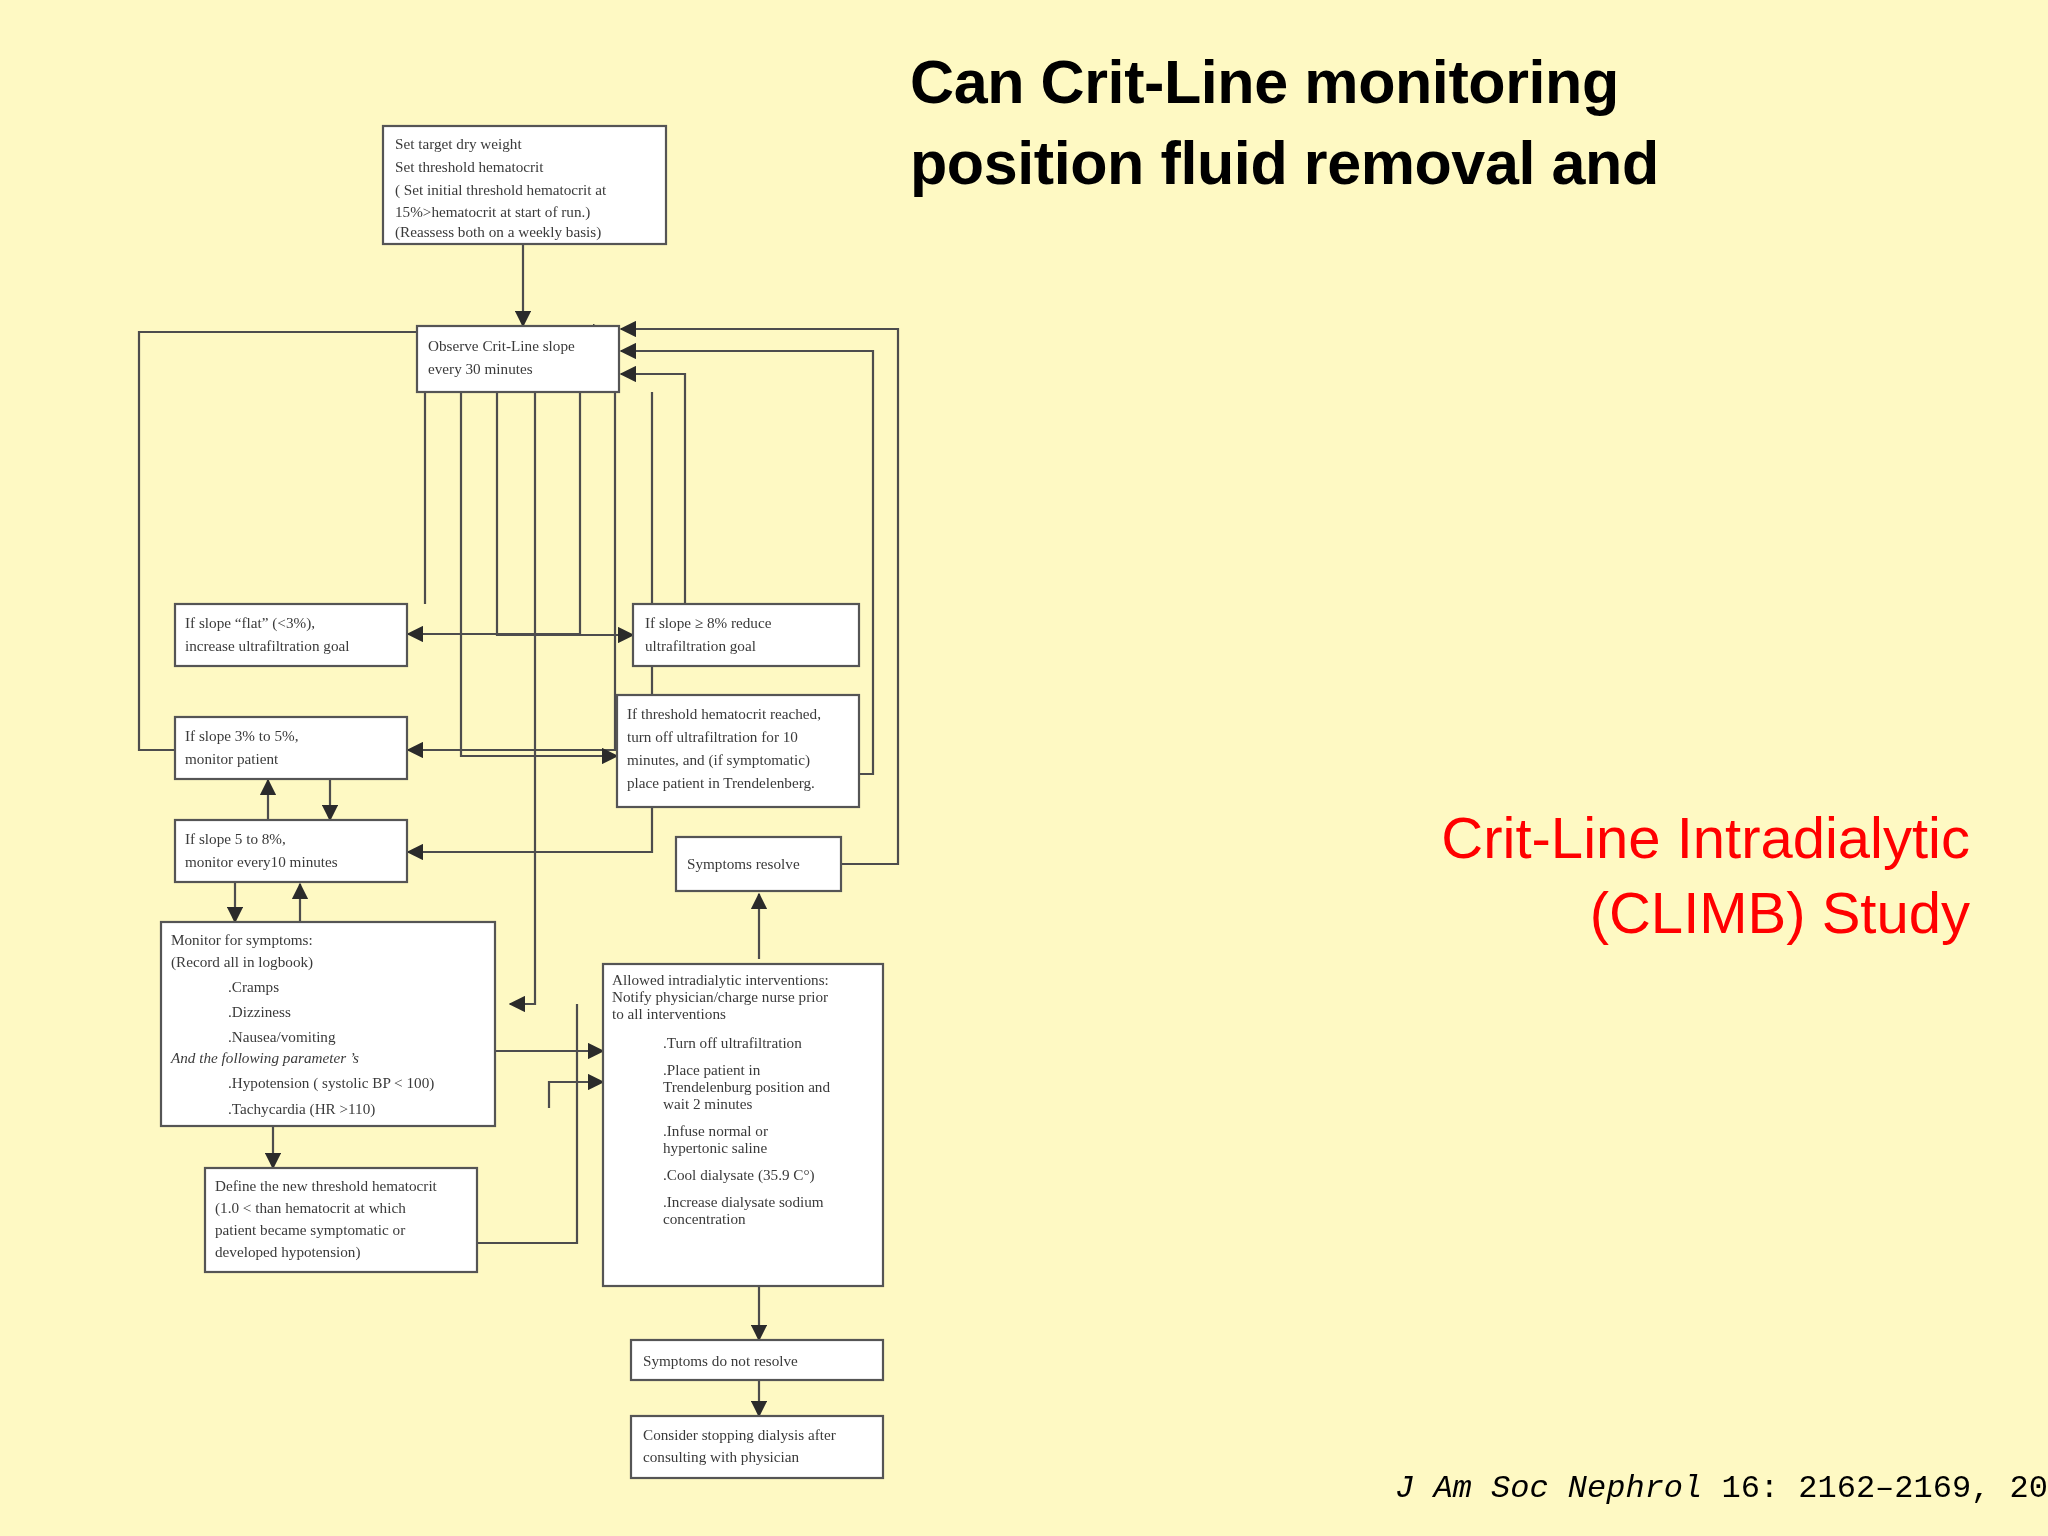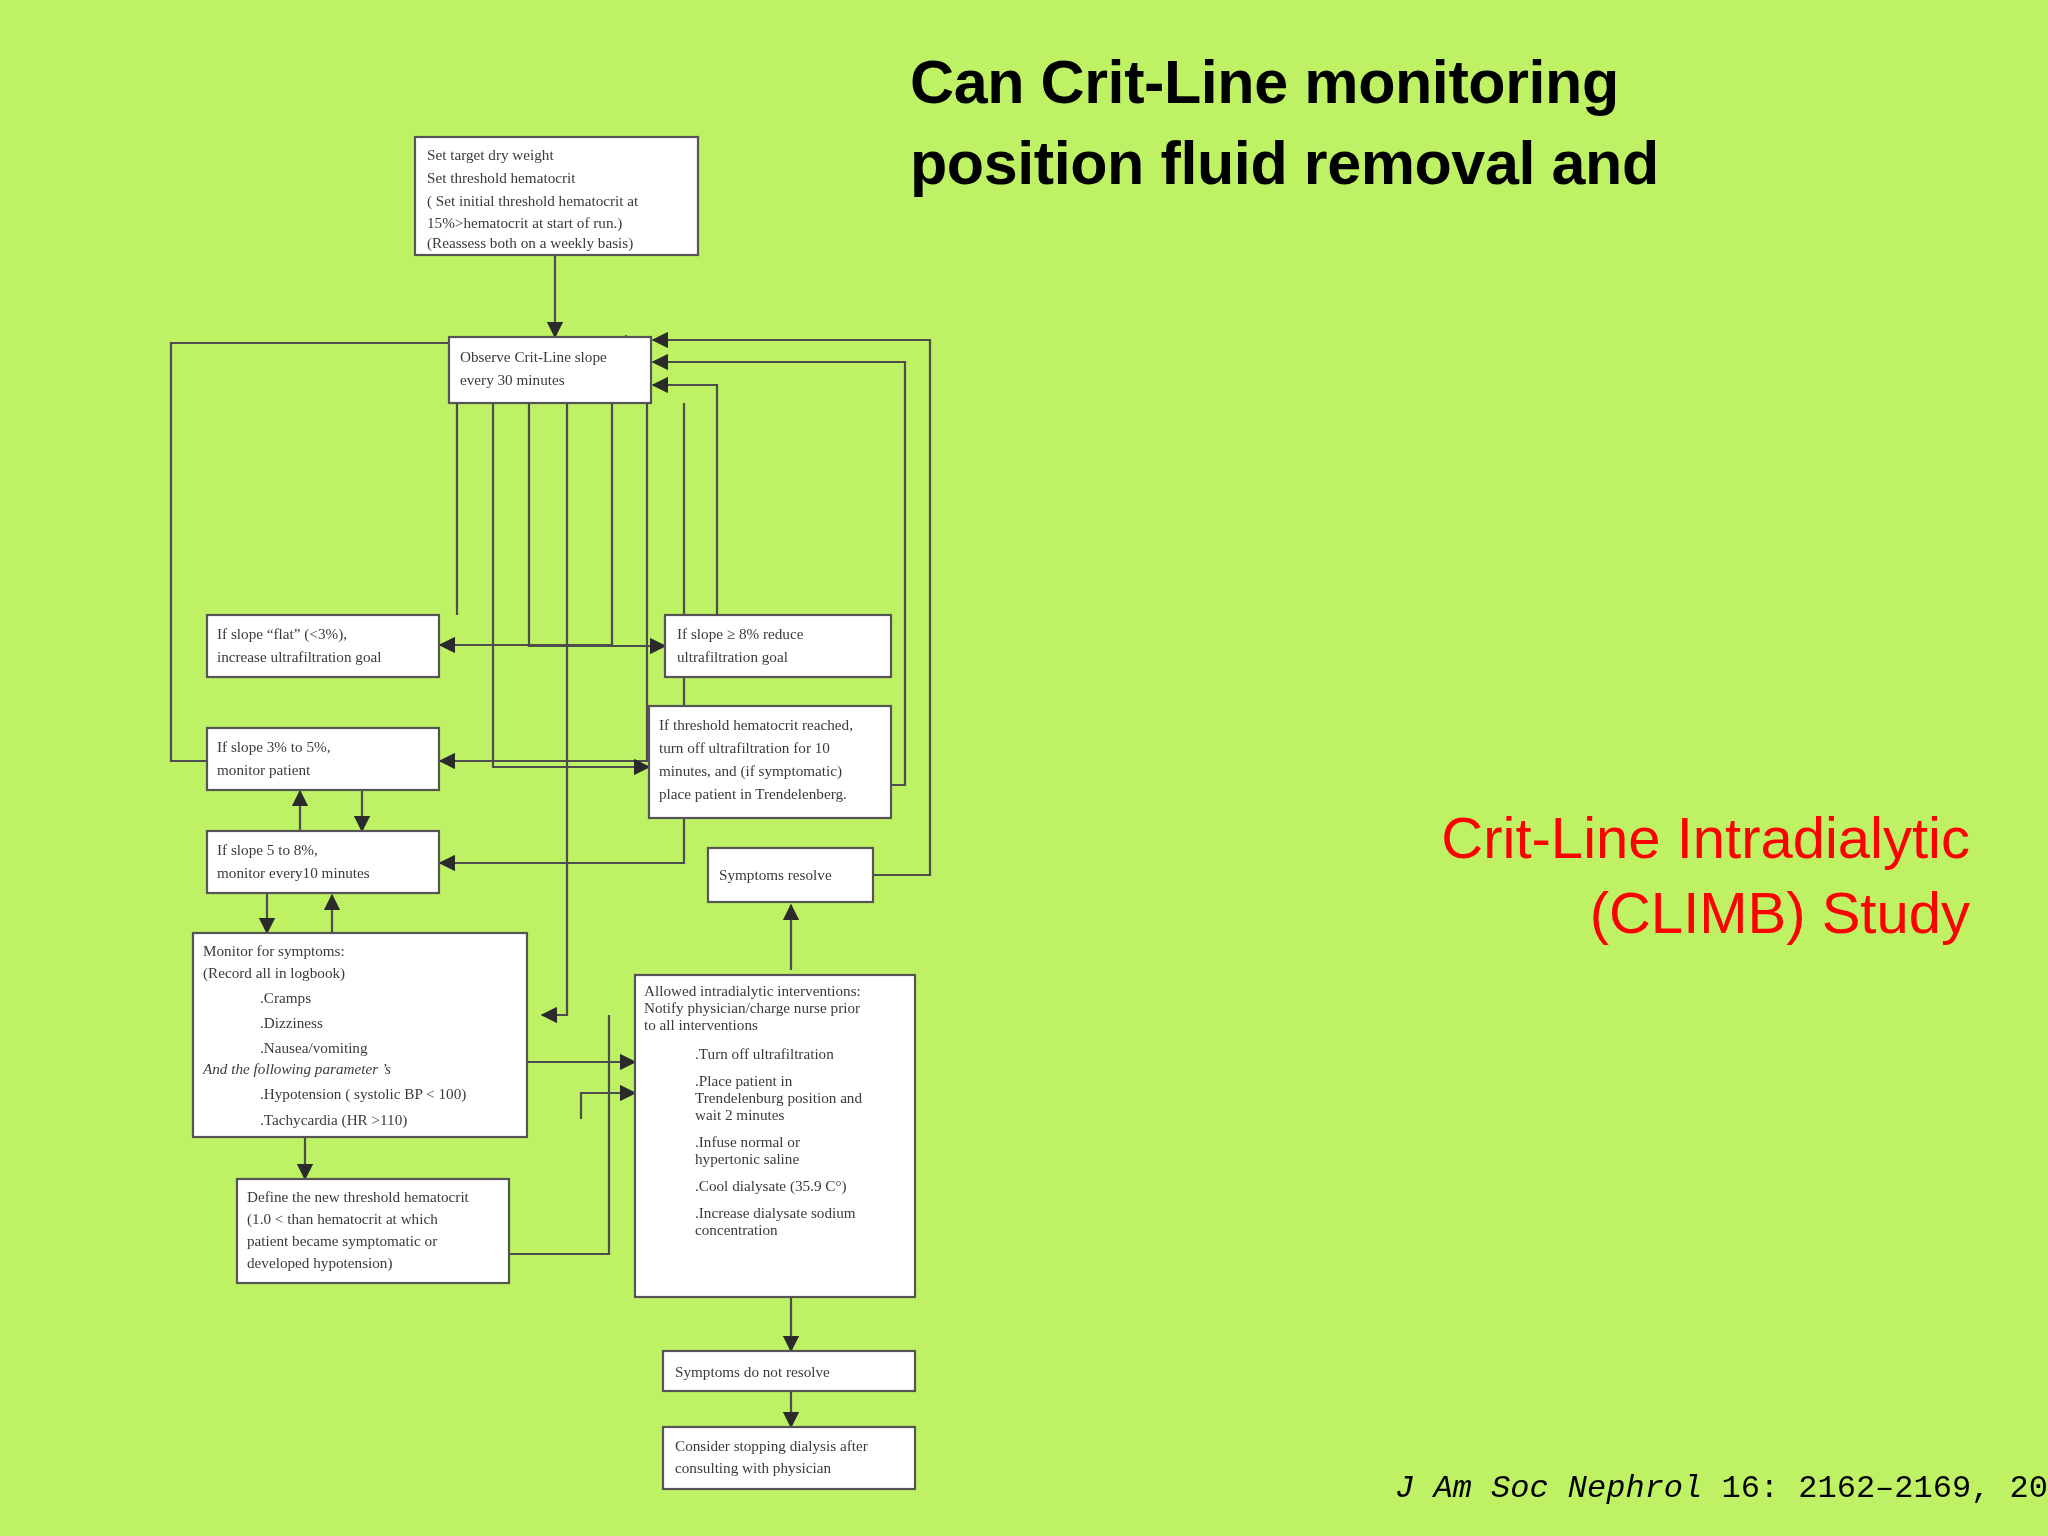--- a/index.html
+++ b/index.html
@@ -10,21 +10,21 @@
   body {
     width: 2048px;
     height: 1536px;
     position: relative;
     overflow: hidden;
     font-family: "Liberation Sans", sans-serif;
   }
   #slide {
     position: absolute;
     inset: 0;
-    background: #bef264;
+    background: #fef9c3;
   }
   
   #title-block {
     position: absolute;
     left: 910px;
     top: 42px;
     width: 1110px;
     font-family: "Liberation Sans", sans-serif;
     font-weight: bold;
     font-size: 61px;
@@ -56,24 +56,23 @@
     font-size: 32px;
     color: #000000;
     white-space: nowrap;
   }
   #citation .jrnl { font-style: italic; }
 
   
   #flow-wrap {
     position: absolute;
     left: 0px;
-    top: 115px;
+    top: 104px;
     width: 1050px;
     height: 1040px;
-    padding-left: 32px;
   }
   #flow-svg { display: block; }
   .fc-box-rect {
     fill: #ffffff;
     stroke: #555555;
     stroke-width: 2.2;
   }
   .fc-link {
     fill: none;
     stroke: #4d4d4d;

